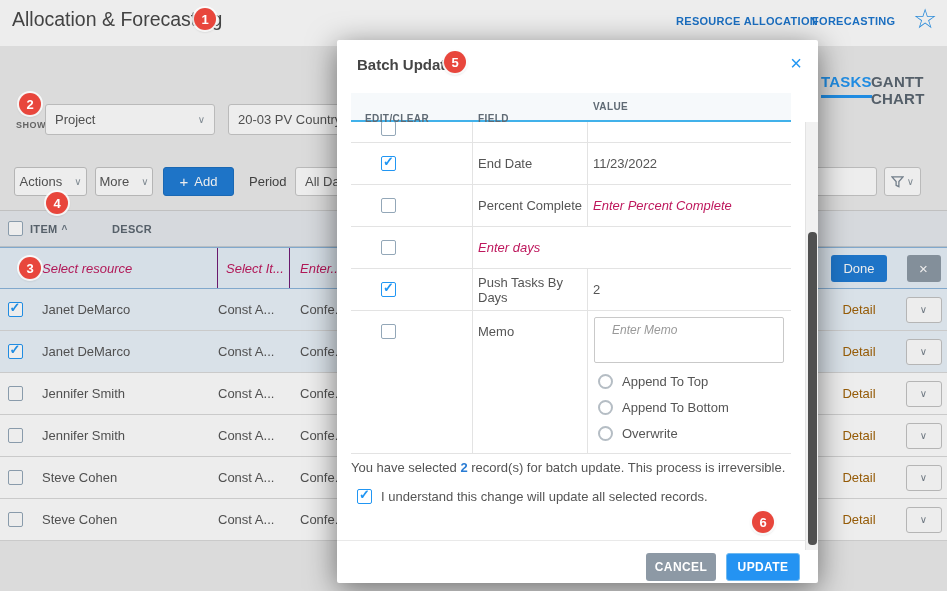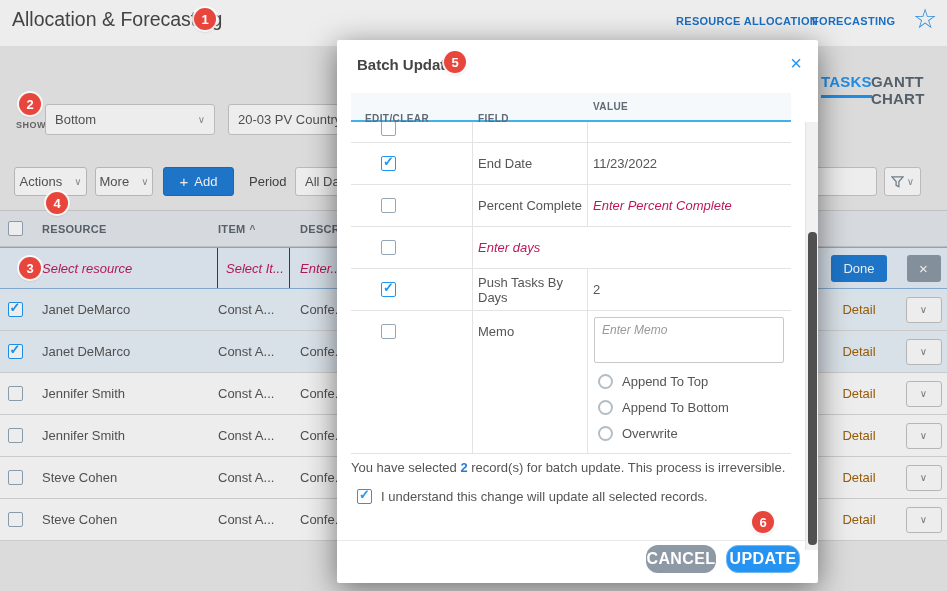--- a/index.html
+++ b/index.html
@@ -80,30 +80,30 @@
   .m-row { display:flex; border-bottom:1px solid #e3e3e3; font-size:13px; color:#555; }
   .mc-edit { width:122px; border-right:1px solid #e3e3e3; display:flex; align-items:center; padding-left:30px; }
   .m-hrow .mc-edit, .m-hrow .mc-field { border-right:none;margin-top:24px; }
   .mc-field { width:115px; border-right:1px solid #e3e3e3; display:flex; align-items:center; padding-left:5px; }
   .mc-value { width:203px; display:flex; align-items:center; padding-left:5px; }
   .r-partial { height:21px; overflow:hidden; }
   .r-std { height:42px; }
   .r-memo { height:143px; }
   .r-memo .mc-edit, .r-memo .mc-field { align-items:flex-start; padding-top:13px; }
   .r-memo .mc-value { flex-direction:column; align-items:flex-start; padding:6px 0 0 6px; }
-  .memo-box { width:190px; height:46px; border:1px solid #c9c9c9; border-radius:2px; font-family:"Liberation Sans",sans-serif; font-size:12px; padding:5px 7px; resize:none; color:#555; }
+  .memo-box { width:190px; height:46px; border:1px solid #c9c9c9; border-radius:2px; font-family:"Liberation Sans",sans-serif; font-size:12px; padding:5px 17px; resize:none; color:#555; }
   .memo-box::placeholder { font-style:italic; color:#999; }
   .radio-row { display:flex; align-items:center; gap:9px; margin-top:11px; padding-left:4px; font-size:13px; color:#555; cursor:pointer; }
 
   .m-summary { position:absolute; left:14px; top:420px; font-size:13px; color:#555; width:450px; }
   .m-count { color:#2a7cd4; font-weight:bold; }
   .m-confirm { position:absolute; left:20px; top:449px; display:flex; align-items:center; gap:9px; font-size:13px; color:#555; }
   .m-footline { position:absolute; left:0; top:500px; width:469px; border-top:1px solid #e9e9e9; }
   .m-footer { position:absolute; right:18px; top:505px; display:flex; gap:10px; }
-  .m-btn { height:28px; border-radius:12px; color:#fff; font-size:16px; font-weight:bold; letter-spacing:.4px; display:flex; align-items:center; justify-content:center; cursor:pointer; }
+  .m-btn { height:28px; border-radius:3px; color:#fff; font-size:12px; font-weight:bold; letter-spacing:.4px; display:flex; align-items:center; justify-content:center; cursor:pointer;margin-top:8px; }
   .btn-cancel { width:70px; background:#8d99a5; }
   .btn-update { width:74px; background:#2493f2; border:1px solid #6fb9f0; }
 
   .m-scroll { position:absolute; right:0; top:82px; width:13px; height:428px; background:#f1f1f1; border-left:1px solid #e3e3e3; }
   .m-thumb { position:absolute; left:2px; top:110px; width:9px; height:313px; background:#505050; border-radius:4px; cursor:pointer; }
 
   
   .ann { position:absolute; width:22px; height:22px; border-radius:50%; background:#e8463c; color:#fff; font-size:13px; font-weight:bold; display:flex; align-items:center; justify-content:center; z-index:300; box-shadow:0 0 0 2px rgba(255,255,255,.85), 0 1px 3px rgba(0,0,0,.4); }
   .a1 { left:194px; top:8px; } .a2 { left:19px; top:93px; } .a3 { left:19px; top:257px; }
   .a4 { left:46px; top:192px; } .a5 { left:444px; top:51px; } .a6 { left:752px; top:511px; }
@@ -120,21 +120,21 @@
     <span class="star">☆</span>
   </div>
 
   <div class="content-bg"></div>
 
   <span class="tab tab-tasks">TASKS</span>
   <span class="tab tab-gantt">GANTT CHART</span>
 
   <div class="show-label">SHOW</div>
   <div class="dd dd-project">
-    <span class="dd-text">Bottom</span>
+    <span class="dd-text">Project</span>
     <span class="dd-chev">∨</span>
   </div>
   <div class="dd dd-value2">
     <span class="dd-text">20-03 PV Country C</span>
   </div>
 
   <div class="tb-btn btn-actions">
     <span>Actions</span>
     <span class="dd-chev">∨</span>
   </div>
@@ -157,21 +157,20 @@
       </svg>
     <span class="dd-chev">∨</span>
   </div>
 
   <div class="grid">
 
     <div class="grid-header">
       <div class="c-check">
           <span class="cb"></span>
         </div>
-      <div class="c-res"><span>RESOURCE</span></div>
       <div class="c-item"><span>ITEM</span><span class="sort">^</span></div>
       <div class="c-desc"><span>DESCR</span></div>
       <div class="c-detail"></div>
       <div class="c-chev"></div>
     </div>
 
     <div class="grid-row edit-row">
       <div class="c-check"></div>
       <div class="c-res ecell">
           <span class="ph">Select resource</span>

